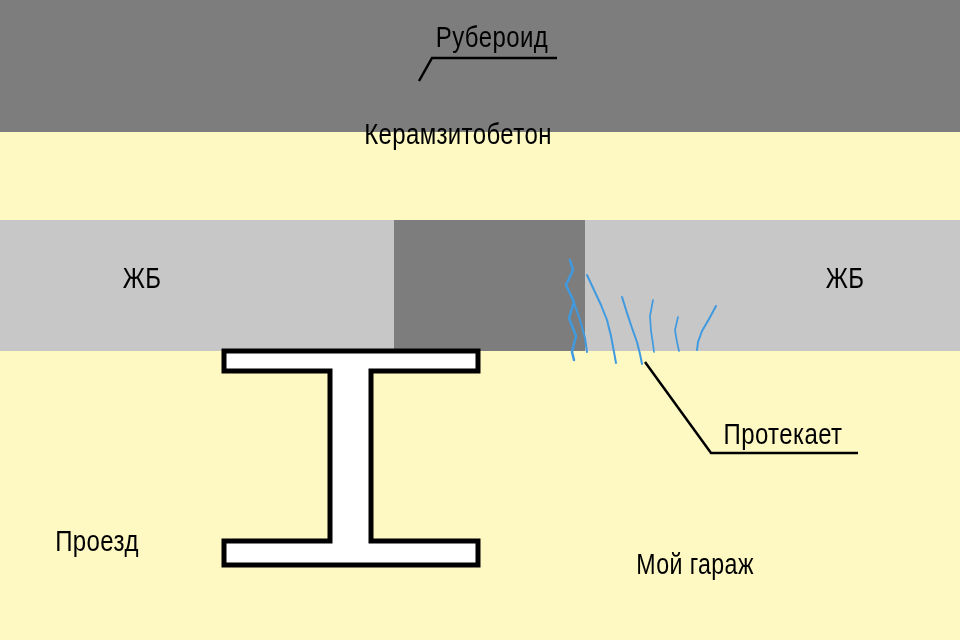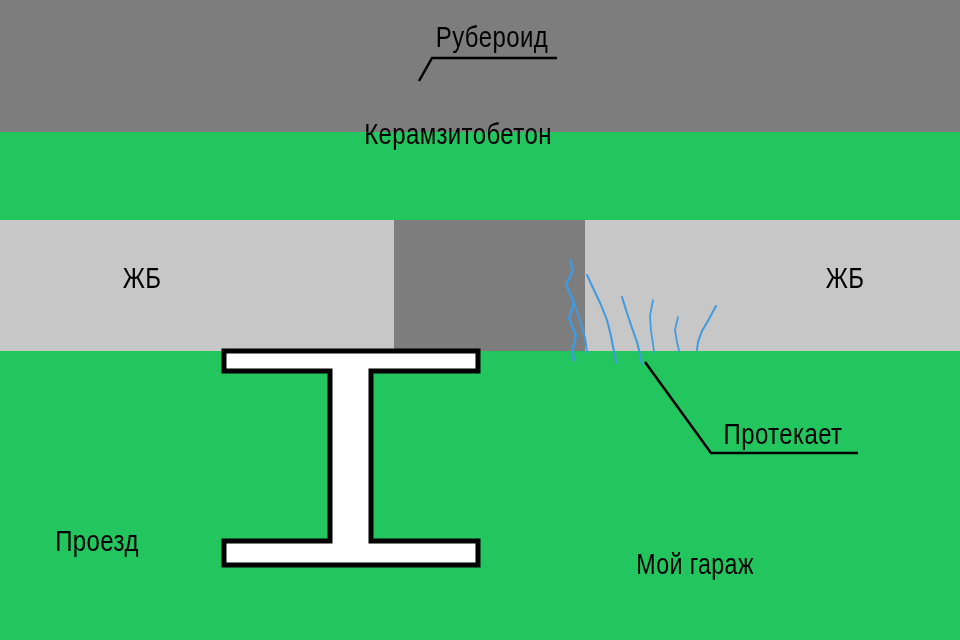--- a/index.html
+++ b/index.html
@@ -4,21 +4,21 @@
 <style>
   html, body {
     margin: 0;
     padding: 0;
     background: #ffffff;
   }
   .canvas {
     position: relative;
     width: 960px;
     height: 640px;
-    background: #22c55e;
+    background: #fef9c3;
     overflow: hidden;
     font-family: "Liberation Sans", sans-serif;
     text-align: center;
   }
   .region { position: absolute; }
   .roof-line {
     left: 0; top: 80; width: 960px; height: 8px;
     background: #000000;
   }
   .keramzit-band {

